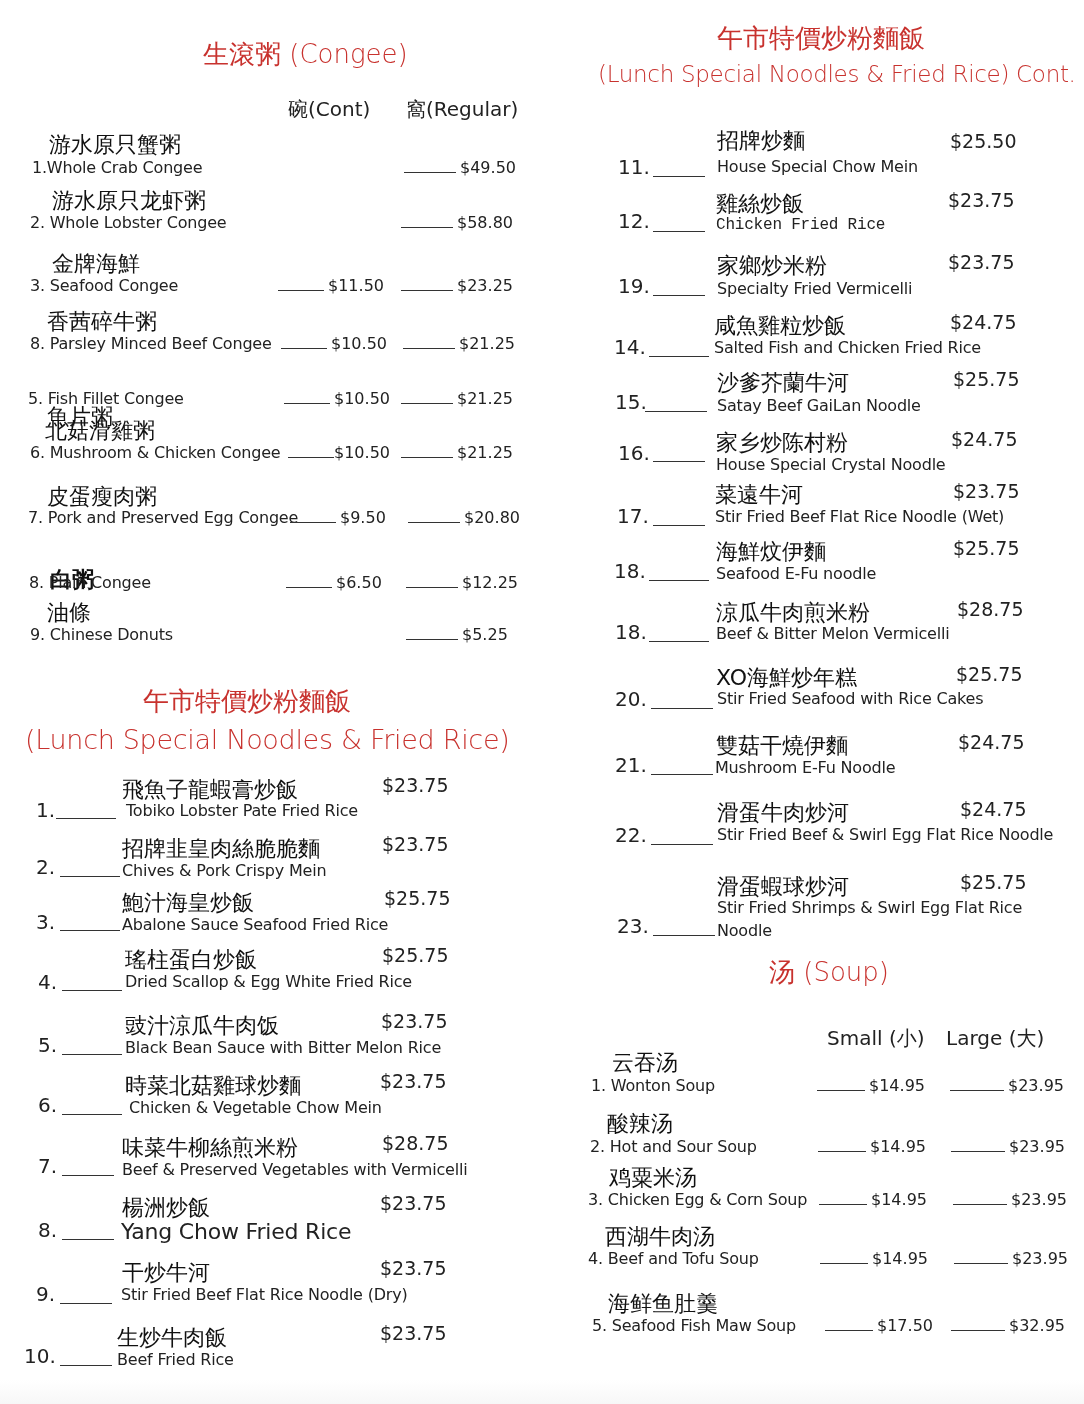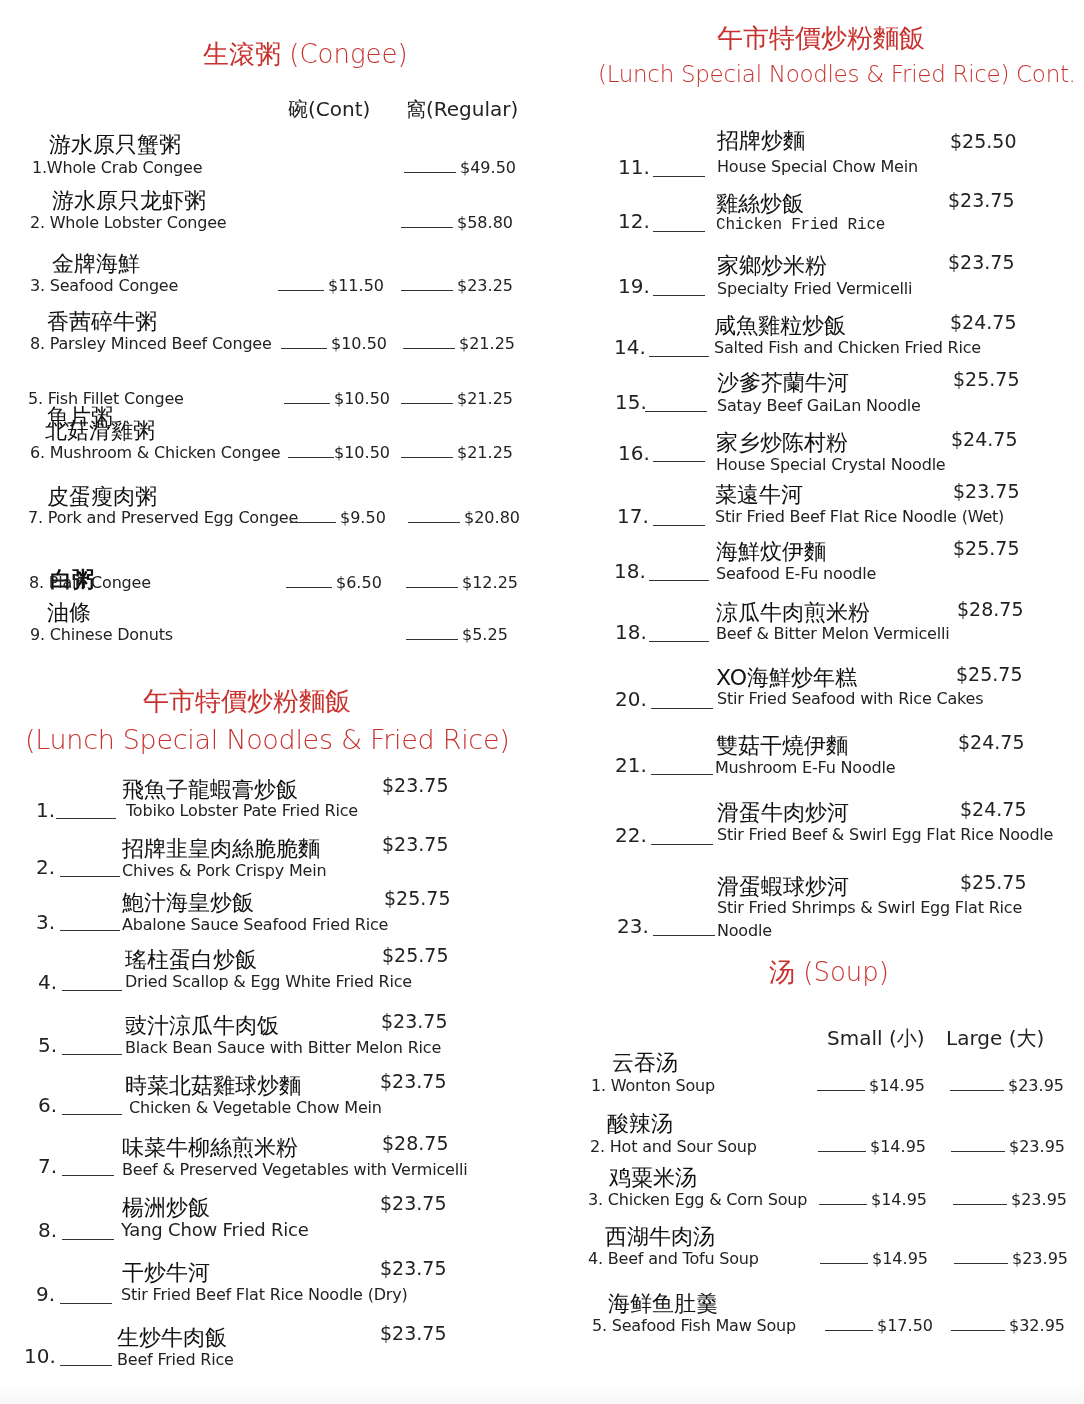--- a/index.html
+++ b/index.html
@@ -115,21 +115,21 @@
   <div class="abs zh" style="left:122px;top:1133px;">味菜牛柳絲煎米粉</div>
   <div class="abs price-lg" style="left:382px;top:1132px;">$28.75</div>
   <div class="abs num" style="left:38px;top:1154px;">7.</div>
   <div class="abs" style="left:62px;top:1175px;width:52px;border-bottom:1px solid #333;"></div>
   <div class="abs en" style="left:122px;top:1160px;">Beef &amp; Preserved Vegetables with Vermicelli</div>
 
   <div class="abs zh" style="left:122px;top:1193px;">楊洲炒飯</div>
   <div class="abs price-lg" style="left:380px;top:1192px;">$23.75</div>
   <div class="abs num" style="left:38px;top:1218px;">8.</div>
   <div class="abs" style="left:62px;top:1239px;width:52px;border-bottom:1px solid #333;"></div>
-  <div class="abs en" style="left:121px;top:1219px;font-size:18px;">Yang Chow Fried Rice</div>
+  <div class="abs en" style="left:121px;top:1219px;font-size:22px;">Yang Chow Fried Rice</div>
 
   <div class="abs zh" style="left:122px;top:1258px;">干炒牛河</div>
   <div class="abs price-lg" style="left:380px;top:1257px;">$23.75</div>
   <div class="abs num" style="left:36px;top:1282px;">9.</div>
   <div class="abs" style="left:60px;top:1303px;width:52px;border-bottom:1px solid #333;"></div>
   <div class="abs en" style="left:121px;top:1285px;">Stir Fried Beef Flat Rice Noodle (Dry)</div>
 
   <div class="abs zh" style="left:117px;top:1323px;">生炒牛肉飯</div>
   <div class="abs price-lg" style="left:380px;top:1322px;">$23.75</div>
   <div class="abs num" style="left:24px;top:1344px;">10.</div>

